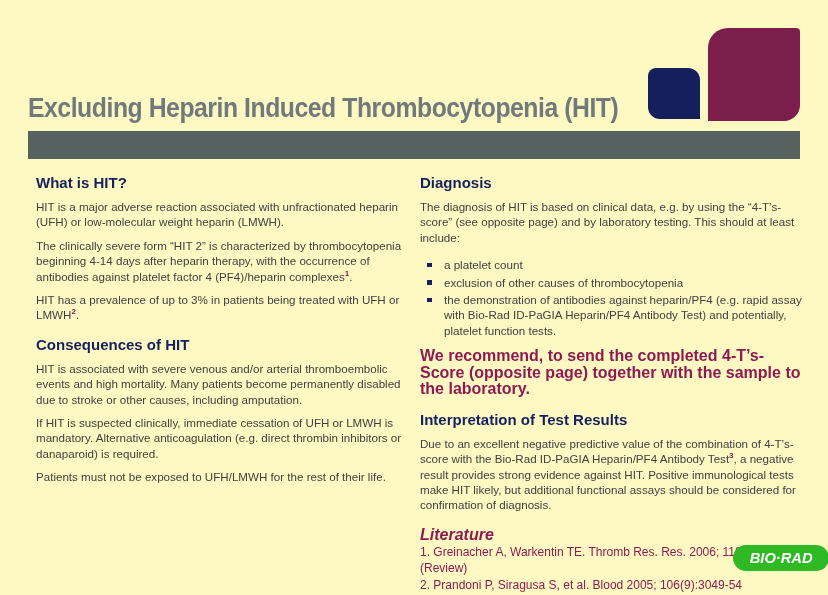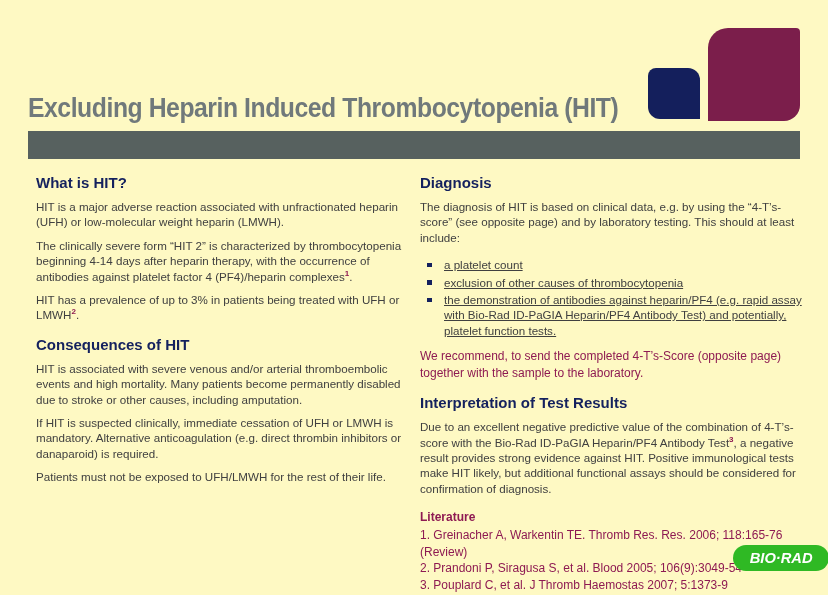--- a/index.html
+++ b/index.html
@@ -55,43 +55,44 @@
     color: var(--navy, #14215e);
   }
   h2.section-heading.spaced { margin-top: 13px; }
   .columns p { margin: 0 0 8px 0; }
   sup.ref {
     color: var(--maroon-text, #8e1a52);
     font-size: 8px; line-height: 0; font-weight: bold;
   }
   ul.square-bullets {
     list-style: none;
-    margin: 12px 0 7px 0; padding: 0; text-decoration: underline;
+    margin: 12px 0 7px 0; padding: 0;
   }
   ul.square-bullets li {
     position: relative;
     padding-left: 24px;
     margin: 0 0 2px 0;
   }
   ul.square-bullets li::before {
     content: "";
     position: absolute; left: 7px; top: 5.5px;
     width: 4.5px; height: 4.5px;
     background: var(--navy, #14215e);
   }
   .recommendation {
-    font-weight: normal;
+    font-weight: bold;
     color: var(--maroon-text, #8e1a52);
-    font-size: 12px; line-height: 16.5px;
+    font-size: 16px; line-height: 16.5px;
     margin: 10px 0 10px 0 !important;
   }
   .literature-heading {
     margin: 14px 0 2px 0;
-    font-size: 12px; font-weight: bold; line-height: 15px;
+    font-size: 16px; font-weight: bold; line-height: 15px;
     color: var(--maroon-text, #8e1a52);
+    font-style: italic;
   }
   .literature-list {
     margin: 0; padding: 0; list-style: none;
     color: var(--maroon-text, #8e1a52);
     font-size: 12px; line-height: 16.5px;
   }
   
   .logo {
     position: absolute; left: 733px; top: 545px;
     width: 96px; height: 26px;

